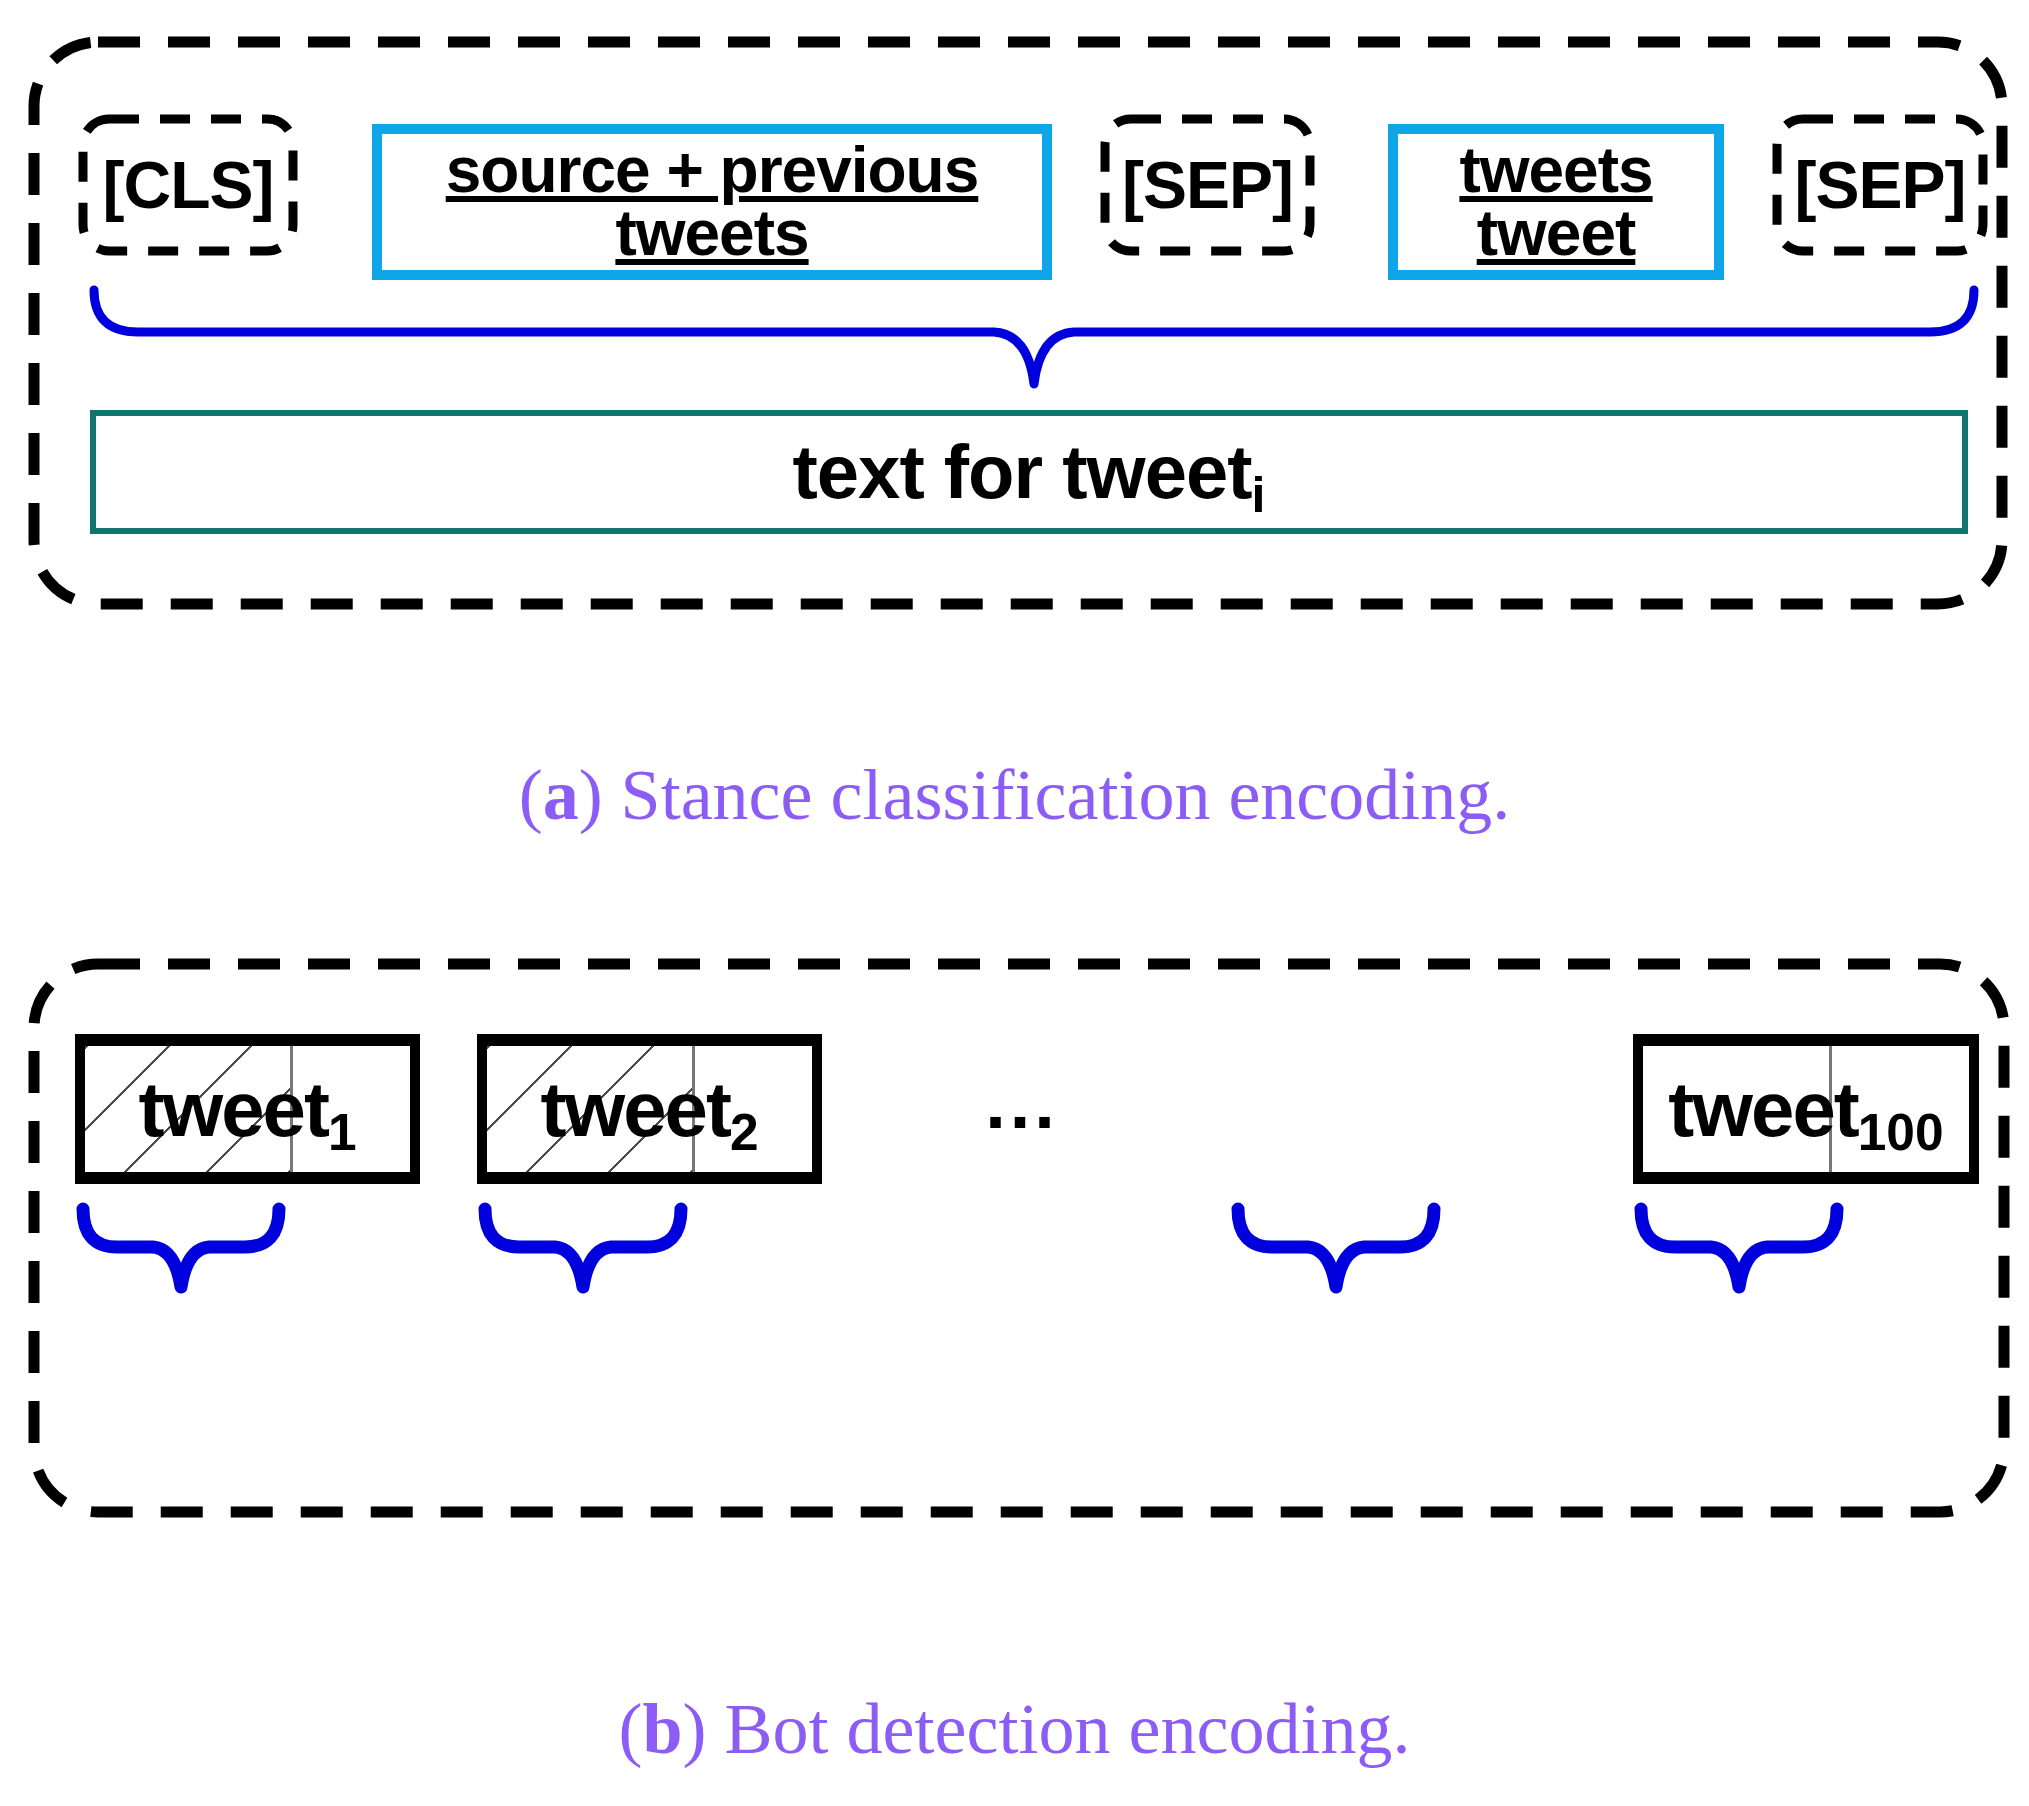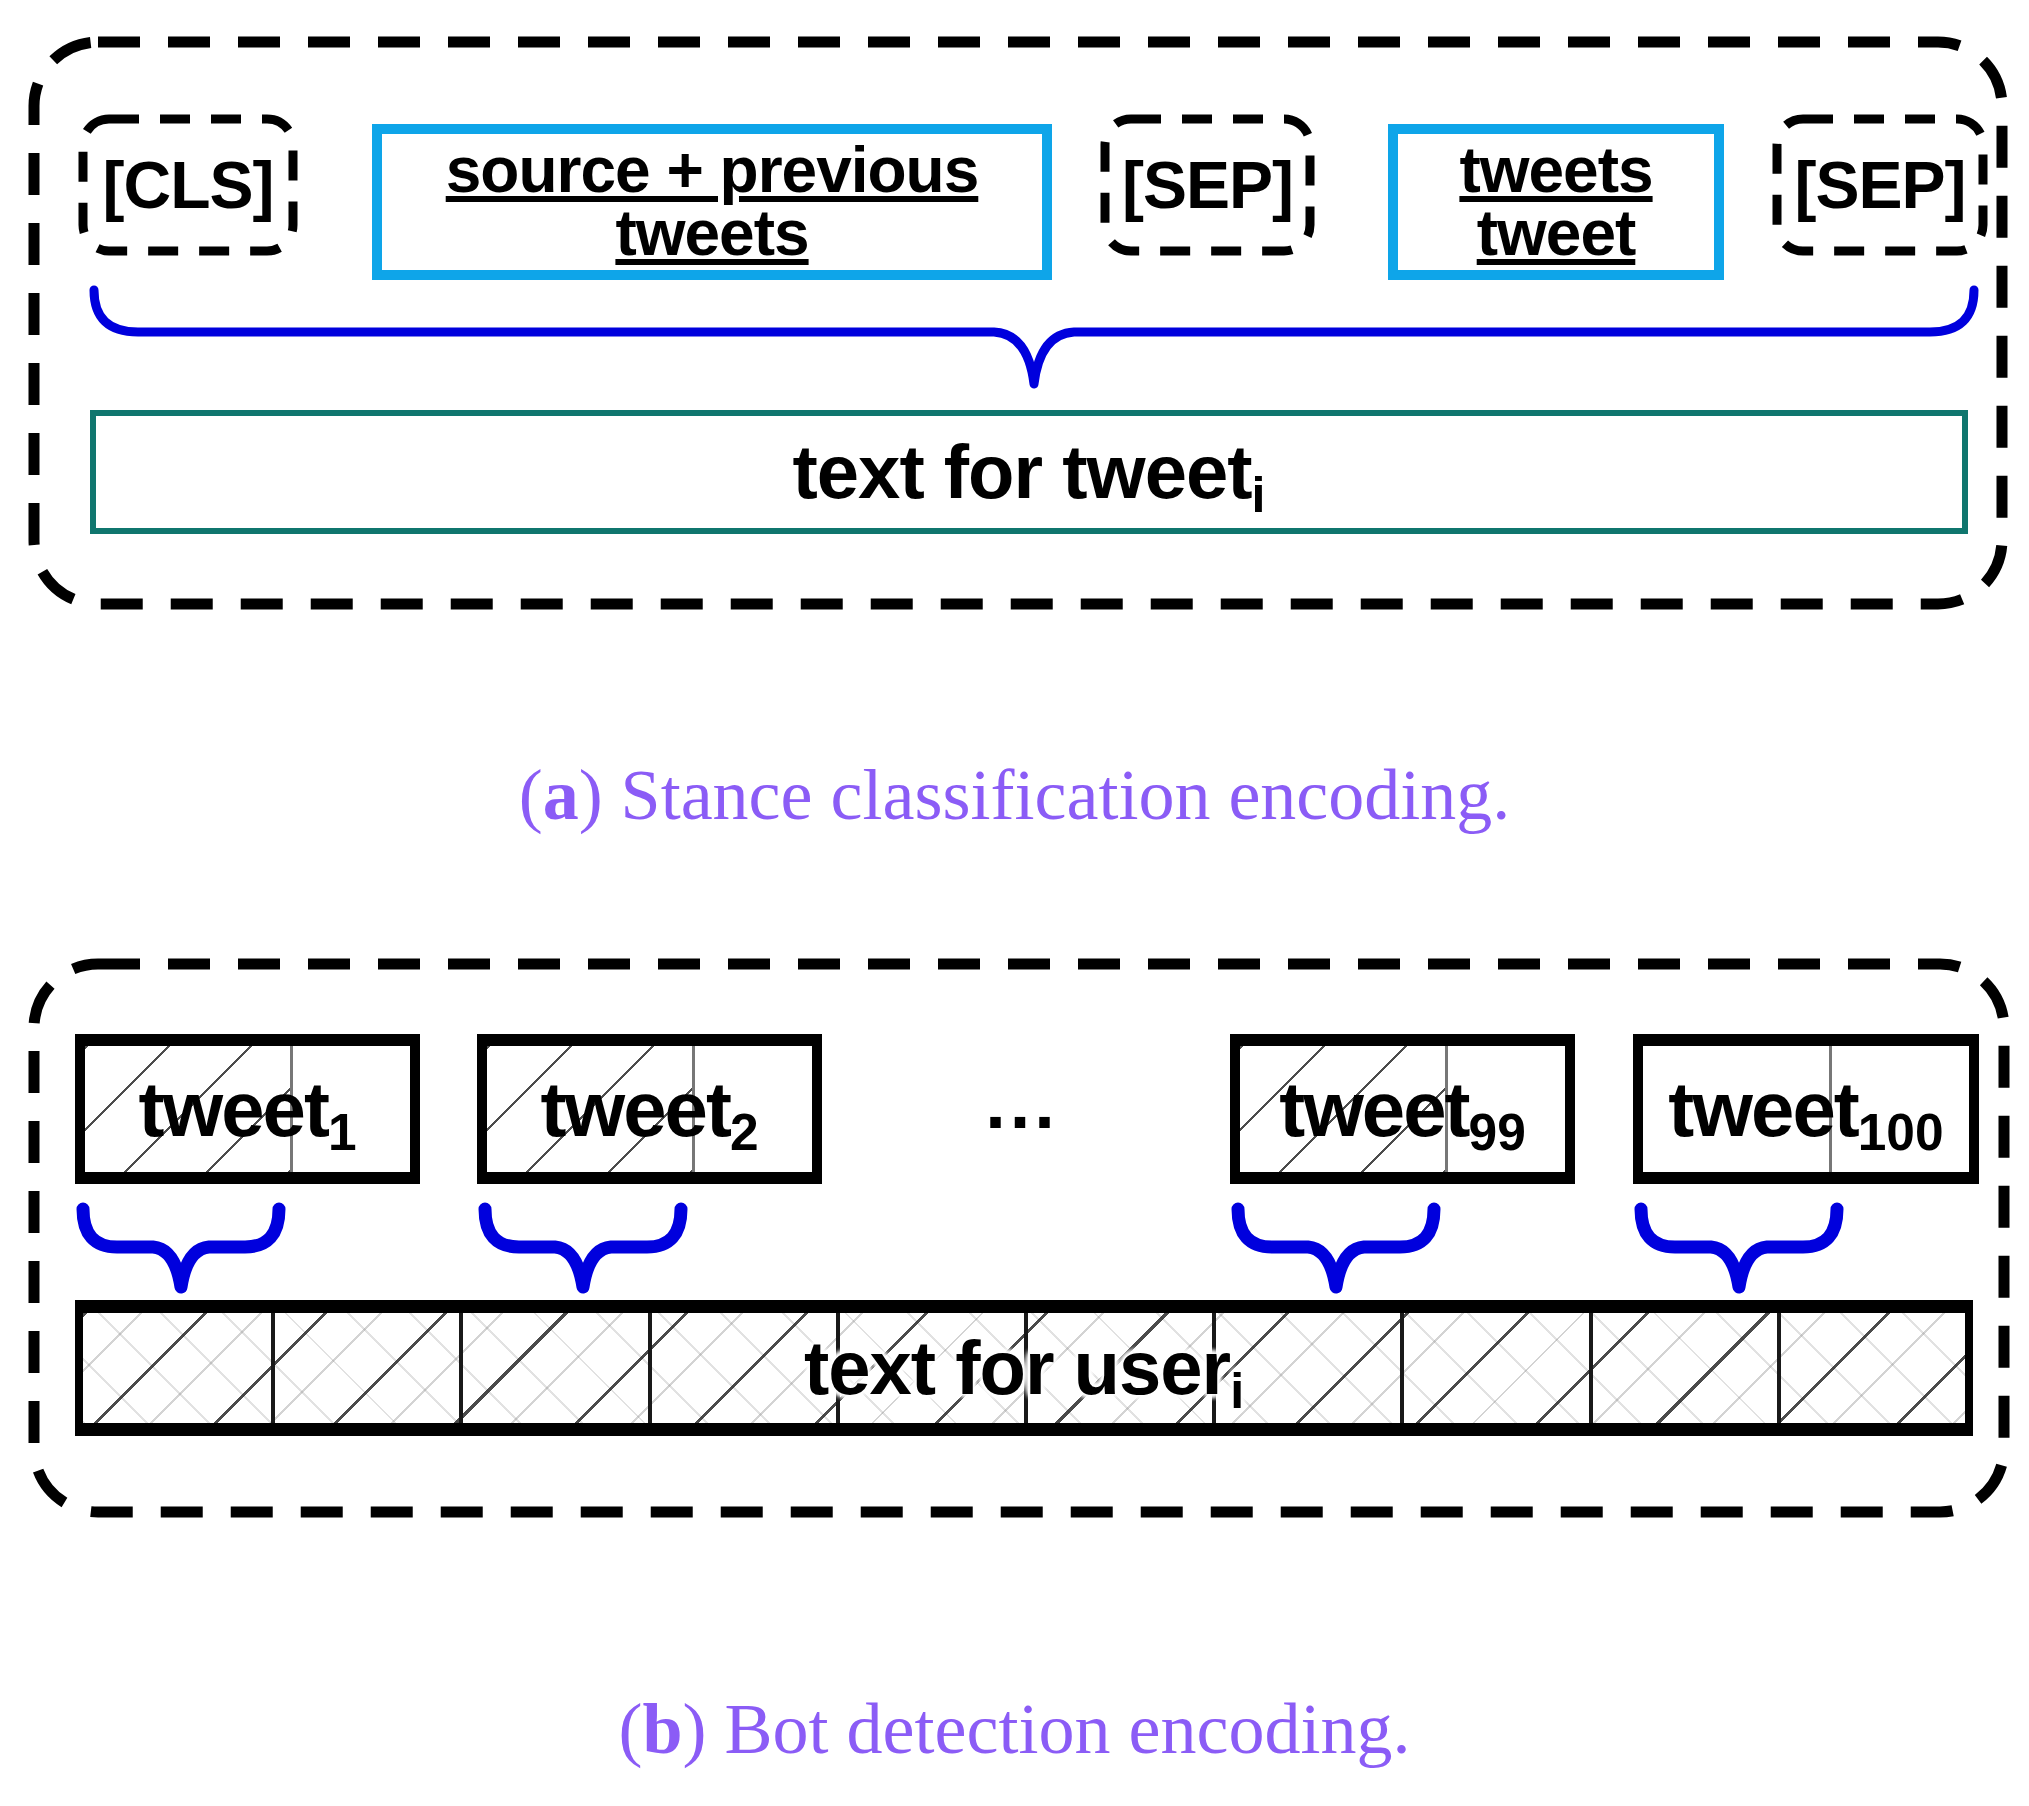--- a/index.html
+++ b/index.html
@@ -130,26 +130,20 @@
 
     <div class="tweetbox" style="left:477px;top:134px;width:325px;height:126px;">
       <div class="leftpart hatch-strong" style="width:63%;"></div>
       <div class="tweet-label">
         <span>tweet</span><span class="sub">2</span>
       </div>
     </div>
 
     <div class="dots" style="left:952px;top:160px;width:140px;text-align:center;">...</div>
 
-    <div class="tweetbox" style="left:1230px;top:134px;width:325px;height:126px;">
-      <div class="leftpart hatch-strong" style="width:63%;"></div>
-      <div class="tweet-label">
-        <span>tweet</span><span class="sub">99</span>
-      </div>
-    </div>
 
     <div class="tweetbox" style="left:1633px;top:134px;width:326px;height:126px;">
       <div class="leftpart" style="width:57%;"></div>
       <div class="tweet-label">
         <span>tweet</span><span class="sub">100</span>
       </div>
     </div>
 
     <svg class="abs brace" style="left:75px;top:301px;" width="212" height="96" viewBox="0 0 212 96">
       <path d="M 8 8 Q 8 46 42 46 L 78 46 Q 100 48 106 86 Q 112 48 134 46 L 170 46 Q 204 46 204 8" fill="none" stroke="currentColor" stroke-width="13" stroke-linecap="round" stroke-linejoin="round"></path>
@@ -157,33 +151,19 @@
     <svg class="abs brace" style="left:477px;top:301px;" width="212" height="96" viewBox="0 0 212 96">
       <path d="M 8 8 Q 8 46 42 46 L 78 46 Q 100 48 106 86 Q 112 48 134 46 L 170 46 Q 204 46 204 8" fill="none" stroke="currentColor" stroke-width="13" stroke-linecap="round" stroke-linejoin="round"></path>
     </svg>
     <svg class="abs brace" style="left:1230px;top:301px;" width="212" height="96" viewBox="0 0 212 96">
       <path d="M 8 8 Q 8 46 42 46 L 78 46 Q 100 48 106 86 Q 112 48 134 46 L 170 46 Q 204 46 204 8" fill="none" stroke="currentColor" stroke-width="13" stroke-linecap="round" stroke-linejoin="round"></path>
     </svg>
     <svg class="abs brace" style="left:1633px;top:301px;" width="212" height="96" viewBox="0 0 212 96">
       <path d="M 8 8 Q 8 46 42 46 L 78 46 Q 100 48 106 86 Q 112 48 134 46 L 170 46 Q 204 46 204 8" fill="none" stroke="currentColor" stroke-width="13" stroke-linecap="round" stroke-linejoin="round"></path>
     </svg>
 
-    <div class="widebox userbox-hatch" style="left:75px;top:400px;width:1882px;height:110px;border:8px solid #000;border-top-width:13px;border-bottom-width:13px;">
-      <div class="celldiv" style="left:10%;"></div>
-      <div class="celldiv" style="left:20%;"></div>
-      <div class="celldiv" style="left:30%;"></div>
-      <div class="celldiv" style="left:40%;"></div>
-      <div class="celldiv" style="left:50%;"></div>
-      <div class="celldiv" style="left:60%;"></div>
-      <div class="celldiv" style="left:70%;"></div>
-      <div class="celldiv" style="left:80%;"></div>
-      <div class="celldiv" style="left:90%;"></div>
-      <div class="wide-label halo">
-        <span>text for user</span><span class="sub">i</span>
-      </div>
-    </div>
 
     <div class="caption" style="top:790px;">
       <span>(</span><b>b</b><span>) Bot detection encoding.</span>
     </div>
   </div>
 
 </div>
 
 </body></html>

